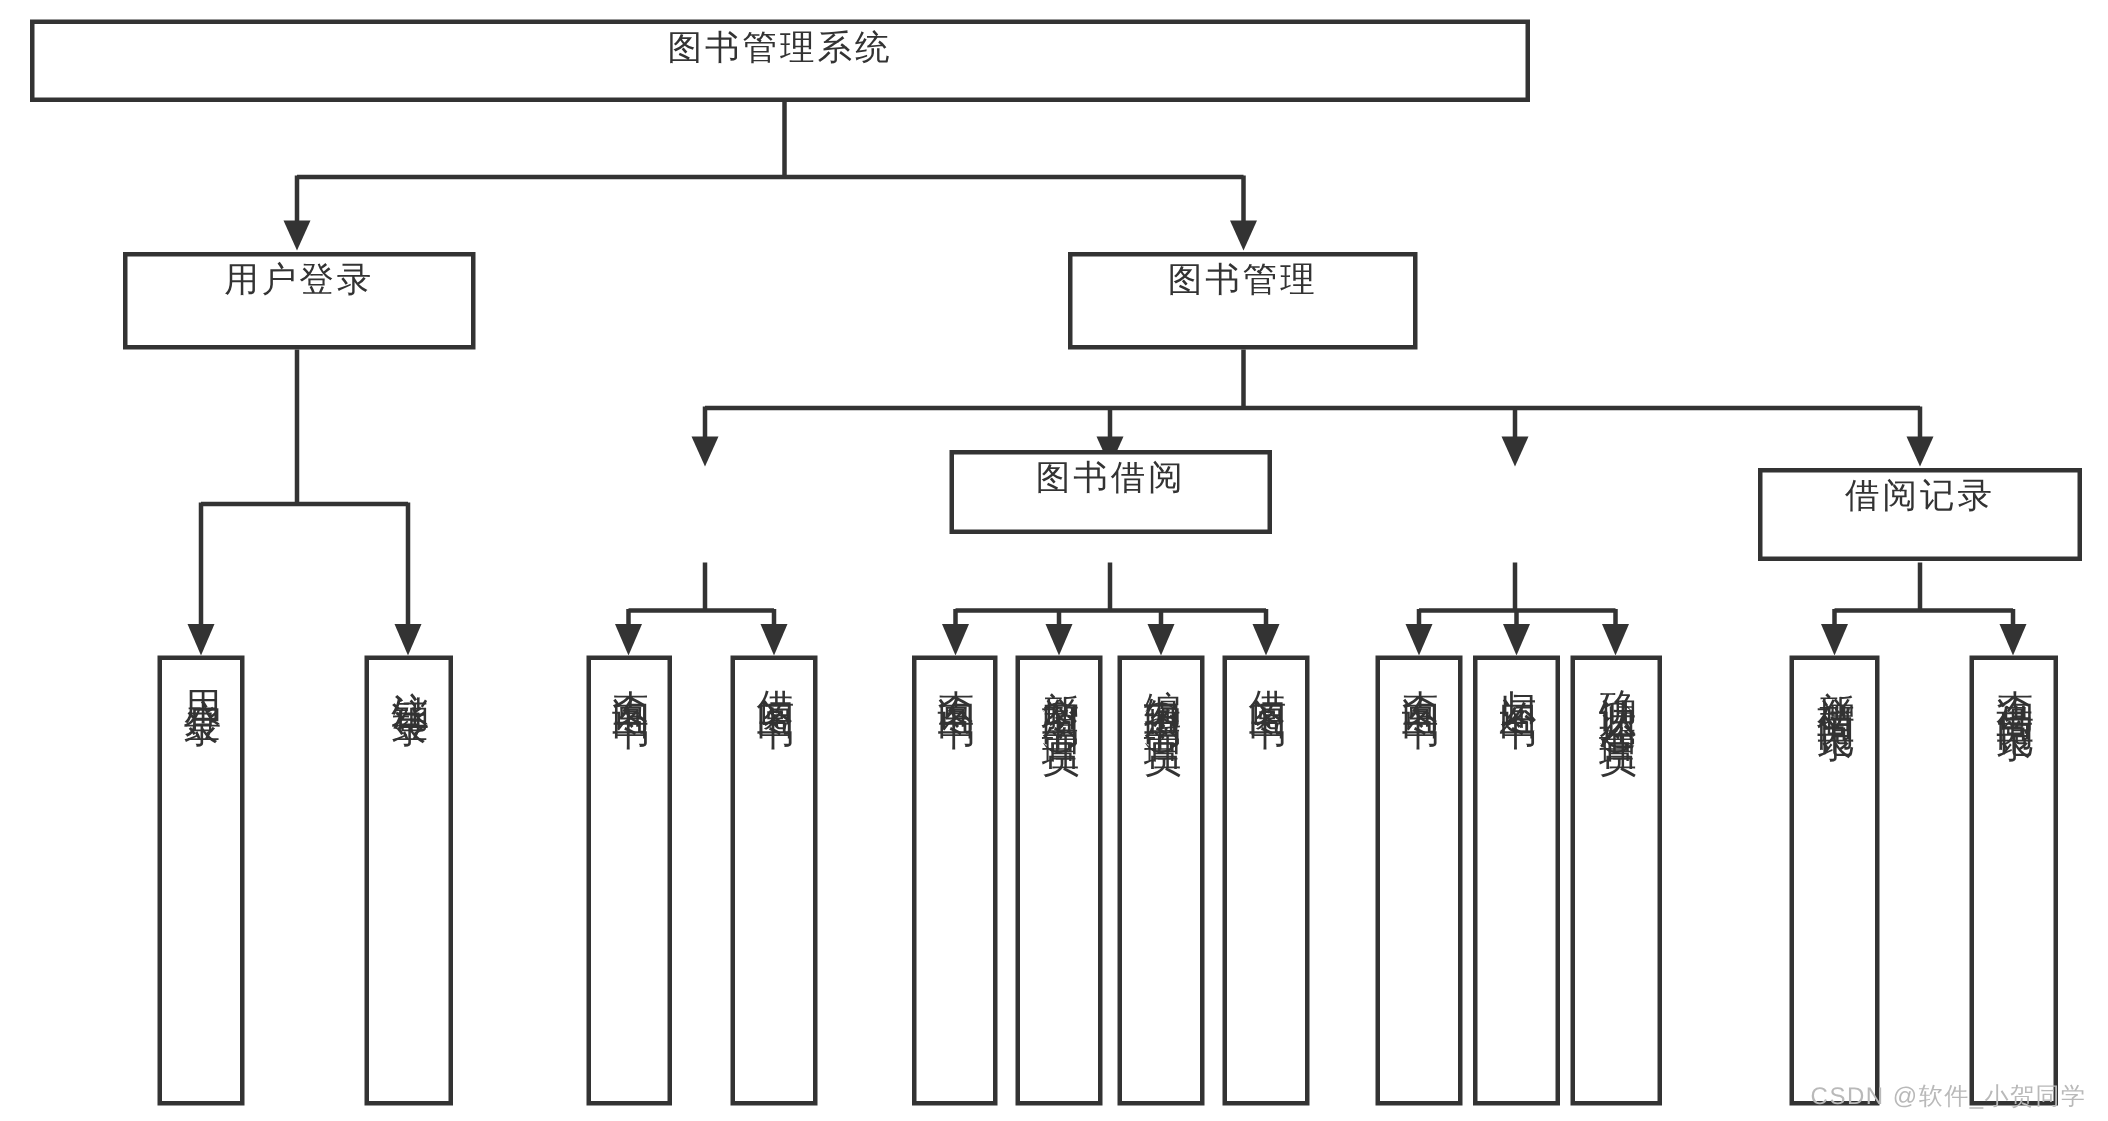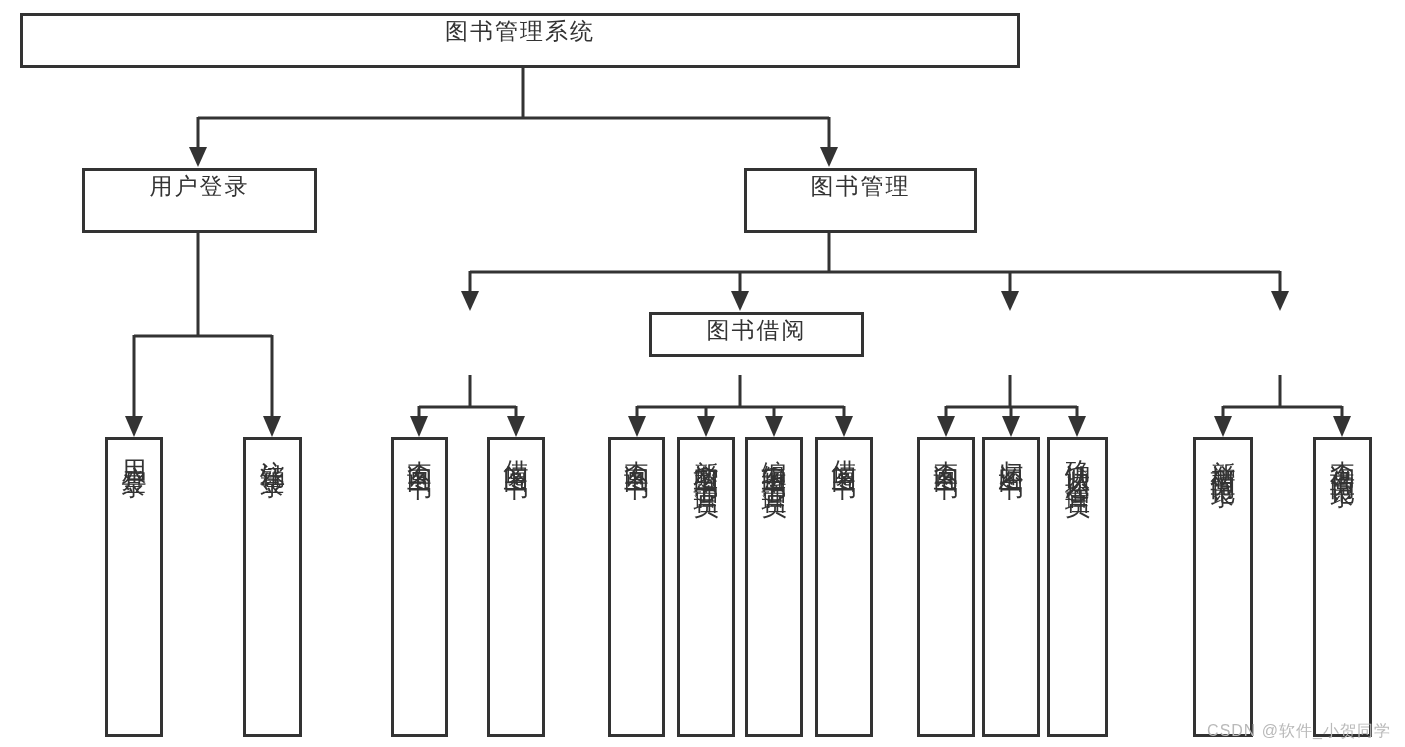--- a/index.html
+++ b/index.html
@@ -87,26 +87,29 @@
     </g>
   </svg>
 
   <div class="node hnode" style="left:20px;top:13px;width:1000px;height:55px;">
     <span>图书管理系统</span>
   </div>
 
   <div class="node hnode" style="left:82px;top:168px;width:235px;height:65px;">
     <span>用户登录</span>
   </div>
-  <div class="node hnode" style="left:712px;top:168px;width:233px;height:65px;margin-left:32px;">
+  <div class="node hnode" style="left:712px;top:168px;width:233px;height:65px;">
     <span>图书管理</span>
   </div>
 
-  <div class="node hnode" style="left:633px;top:312px;width:215px;height:45px;margin-left:16px;">
+  <div class="node hnode" style="left:633px;top:300px;width:215px;height:56px;">
     <span>图书借阅</span>
+  </div>
+  <div class="node hnode" style="left:1172px;top:312px;width:216px;height:62px;">
+    <span>借阅记录</span>
   </div>
 
   <div class="node vnode" style="left:105px;top:437px;width:58px;height:300px;">
     <span>用户登录</span>
   </div>
   <div class="node vnode" style="left:243px;top:437px;width:59px;height:300px;">
     <span>注销登录</span>
   </div>
 
   <div class="node vnode" style="left:391px;top:437px;width:57px;height:300px;">

